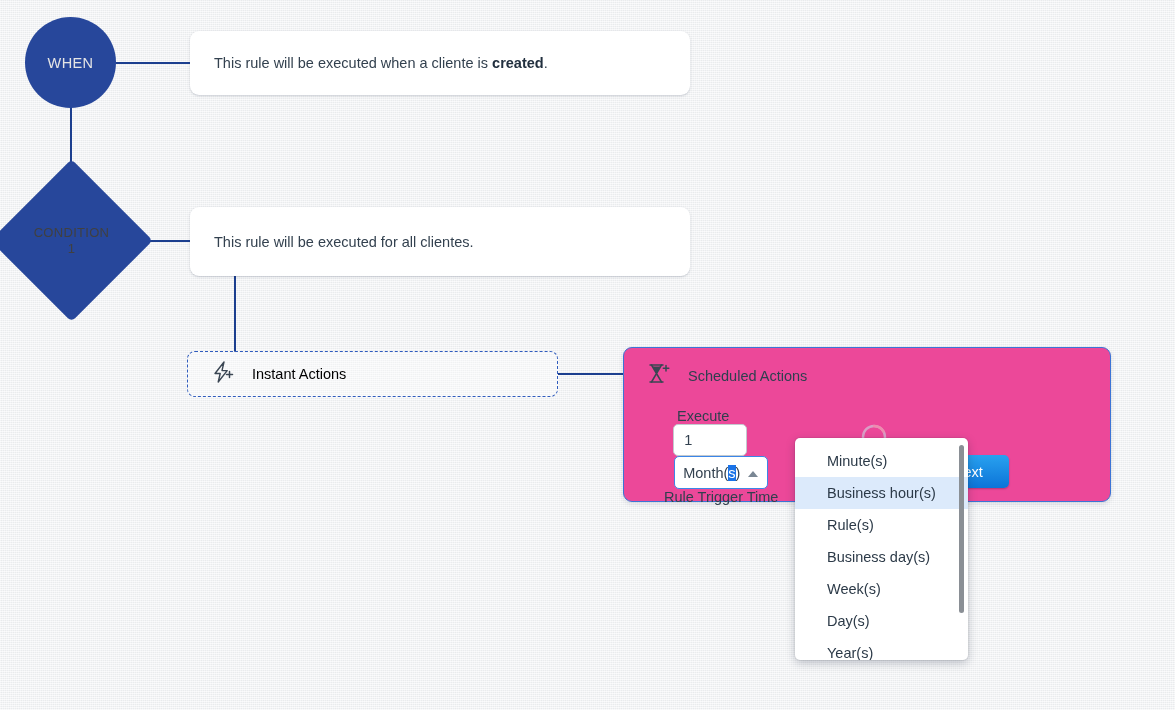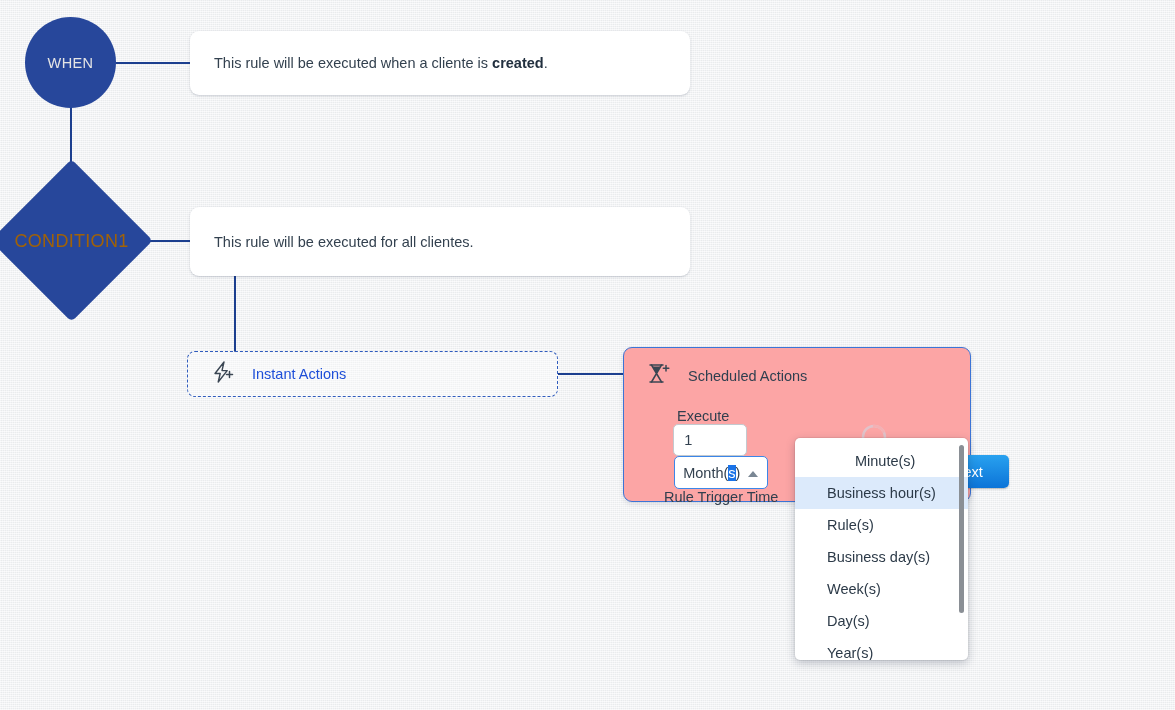--- a/index.html
+++ b/index.html
@@ -42,24 +42,24 @@
     z-index: 3;
   }
   .node-cond-shape {
     position: absolute; inset: 0;
     background: #27479b;
     transform: rotate(45deg);
     border-radius: 5px;
   }
   .node-cond-label {
     position: absolute; inset: 0;
-    display: flex; flex-direction: row;
+    display: flex; flex-direction: column;
     align-items: center; justify-content: center;
-    color: #a16207;
-    font-size: 18px;
+    color: #404040;
+    font-size: 13px;
     line-height: 16px;
     letter-spacing: .3px;
     text-align: center;
   }
 
   
   .card {
     position: absolute;
     background: #ffffff;
     border-radius: 9px;
@@ -81,31 +81,31 @@
     width: 371px; height: 46px;
     border: 1.4px dashed #2f5bbd;
     border-radius: 8px;
     background: rgba(255,255,255,0.35);
     display: flex; align-items: center;
     padding-left: 22px;
     z-index: 2;
   }
   .instant-label {
     font-size: 14.5px;
-    color: #1d4ed8;
+    color: #000000;
     margin-left: 16px;
   }
   .ic { display: block; }
 
   
   .sched-panel {
     position: absolute;
     left: 623px; top: 347px;
-    width: 348px; height: 155px;
-    background: #fca5a5;
+    width: 488px; height: 155px;
+    background: #ec4899;
     border: 1.6px solid #3c74d6;
     border-radius: 9px;
     box-shadow: 0 2px 5px rgba(30,40,70,.13);
     z-index: 4;
   }
   .sched-header {
     position: absolute;
     left: 22px; top: 14px;
     display: flex; align-items: center;
   }
@@ -205,21 +205,21 @@
     z-index: 8;
   }
   .dd-opt {
     height: 32px;
     display: flex; align-items: center;
     padding-left: 32px;
     font-size: 14.5px;
     color: #2c3a48;
     cursor: pointer;
   }
-  .dd-opt.first { margin-top: 7px; margin-left: 28px; }
+  .dd-opt.first { margin-top: 7px; }
   .dd-opt.active { background: #dceafb; }
   .dd-scroll-track {
     position: absolute;
     right: 4px; top: 7px;
     width: 5px; height: 208px;
     background: transparent;
   }
   .dd-scroll-thumb {
     position: absolute;
     right: 4px; top: 7px;

